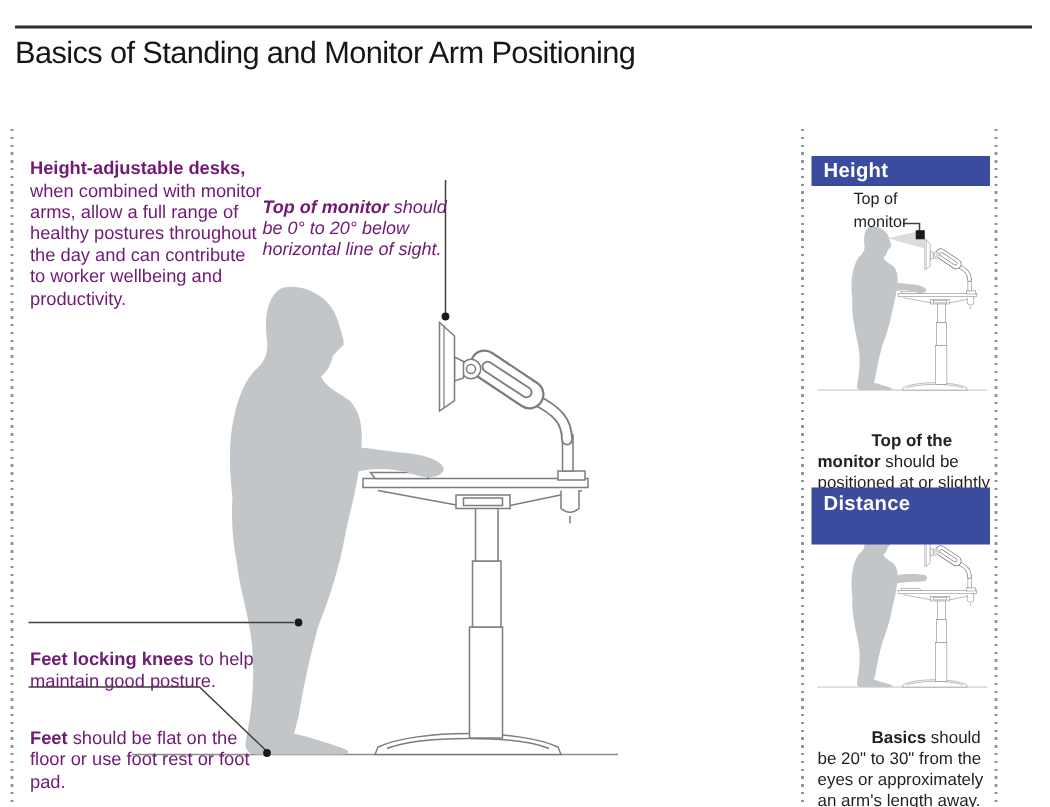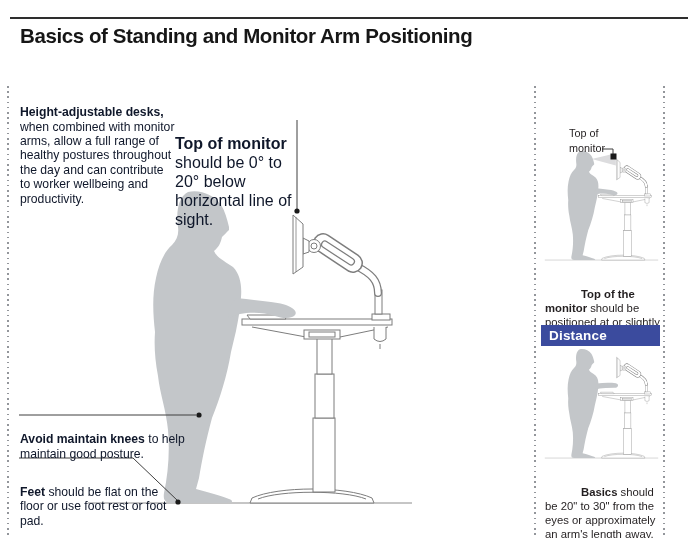--- a/index.html
+++ b/index.html
@@ -1,23 +1,23 @@
 <!DOCTYPE html>
 <html><head>
 <meta charset="utf-8">
 <style>
   html,body{margin:0;padding:0;background:#fff;}
   .page{position:relative;width:700px;height:538px;background:#fff;overflow:hidden;
         font-family:"Liberation Sans",sans-serif;color:#231f20;}
   .top-rule{position:absolute;left:10px;top:17px;width:678px;height:2px;background:#2e2e2e;}
-  .page-title{position:absolute;left:20px;top:24px;margin:0;font-size:20.5px;font-weight:700;
+  .page-title{position:absolute;left:10px;top:24px;margin:0;font-size:20.5px;font-weight:400;
               letter-spacing:-0.4px;color:#161616;white-space:nowrap;}
   .vdot{position:absolute;top:86px;bottom:0;width:1.6px;
         background:repeating-linear-gradient(to bottom,#93969b 0 1.6px,transparent 1.6px 5.2px);}
-  .note{position:absolute;font-size:12.2px;line-height:1.18;color:#0f172a;}
+  .note{position:absolute;font-size:12.2px;line-height:1.18;color:#701a75;}
   .note b{font-weight:bold;}
   .scene{position:absolute;left:0;top:0;}
   .panel-header{position:absolute;left:541px;width:119px;height:20px;background:#3b4b9e;
                 color:#fff;font-weight:bold;font-size:13.5px;line-height:20px;
                 padding-left:8px;box-sizing:border-box;letter-spacing:0.2px;}
   .mini-label{position:absolute;left:569px;top:126px;width:58px;font-size:10.8px;line-height:1.35;}
   .caption{position:absolute;left:545px;font-size:11.3px;line-height:1.24;}
   .caption b{font-weight:bold;margin-left:36px;}
 </style>
 </head>
@@ -120,27 +120,30 @@
 
     <g transform="translate(514,282) scale(0.35)">
       <use href="#desk"></use>
       <use href="#personBody"></use>
       <use href="#armReach"></use>
     </g>
   </svg>
 
   <p class="note" style="left:20px;top:93px;width:156px;"><b>Height-adjustable desks,</b><span> when combined with monitor arms, allow a full range of healthy postures throughout the day and can contribute to worker wellbeing and productivity.</span></p>
 
-  <p class="note" style="left:175px;top:119px;width:128px;font-size:16px;"><b>Top of monitor</b><span> should be 0° to 20° below horizontal line of sight.</span></p>
+  <p class="note" style="left:175px;top:119px;width:128px;font-size:12px;font-style:italic;"><b>Top of monitor</b><span> should be 0° to 20° below horizontal line of sight.</span></p>
 
-  <p class="note" style="left:20px;top:420px;width:172px;"><b>Avoid maintain knees</b><span> to help maintain good posture.</span></p>
+  <p class="note" style="left:20px;top:420px;width:172px;"><b>Feet locking knees</b><span> to help maintain good posture.</span></p>
 
   <p class="note" style="left:20px;top:461px;width:160px;margin-top:24px;"><b>Feet</b><span> should be flat on the floor or use foot rest or foot pad.</span></p>
 
+  <div class="panel-header" style="top:104px;">
+    <span>Height</span>
+  </div>
   <div class="mini-label">Top of monitor</div>
   <p class="caption" style="top:276px;width:118px;"><b>Top of the monitor</b><span> should be positioned at or slightly below eye level.</span></p>
 
-  <div class="panel-header" style="top:325px;height:21px;line-height:21px;">
+  <div class="panel-header" style="top:325px;height:38px;line-height:21px;">
     <span>Distance</span>
   </div>
   <p class="caption" style="top:474px;width:122px;"><b>Basics</b><span> should be 20" to 30" from the eyes or approximately an arm's length away.</span></p>
 
 </div>
 
 </body></html>

